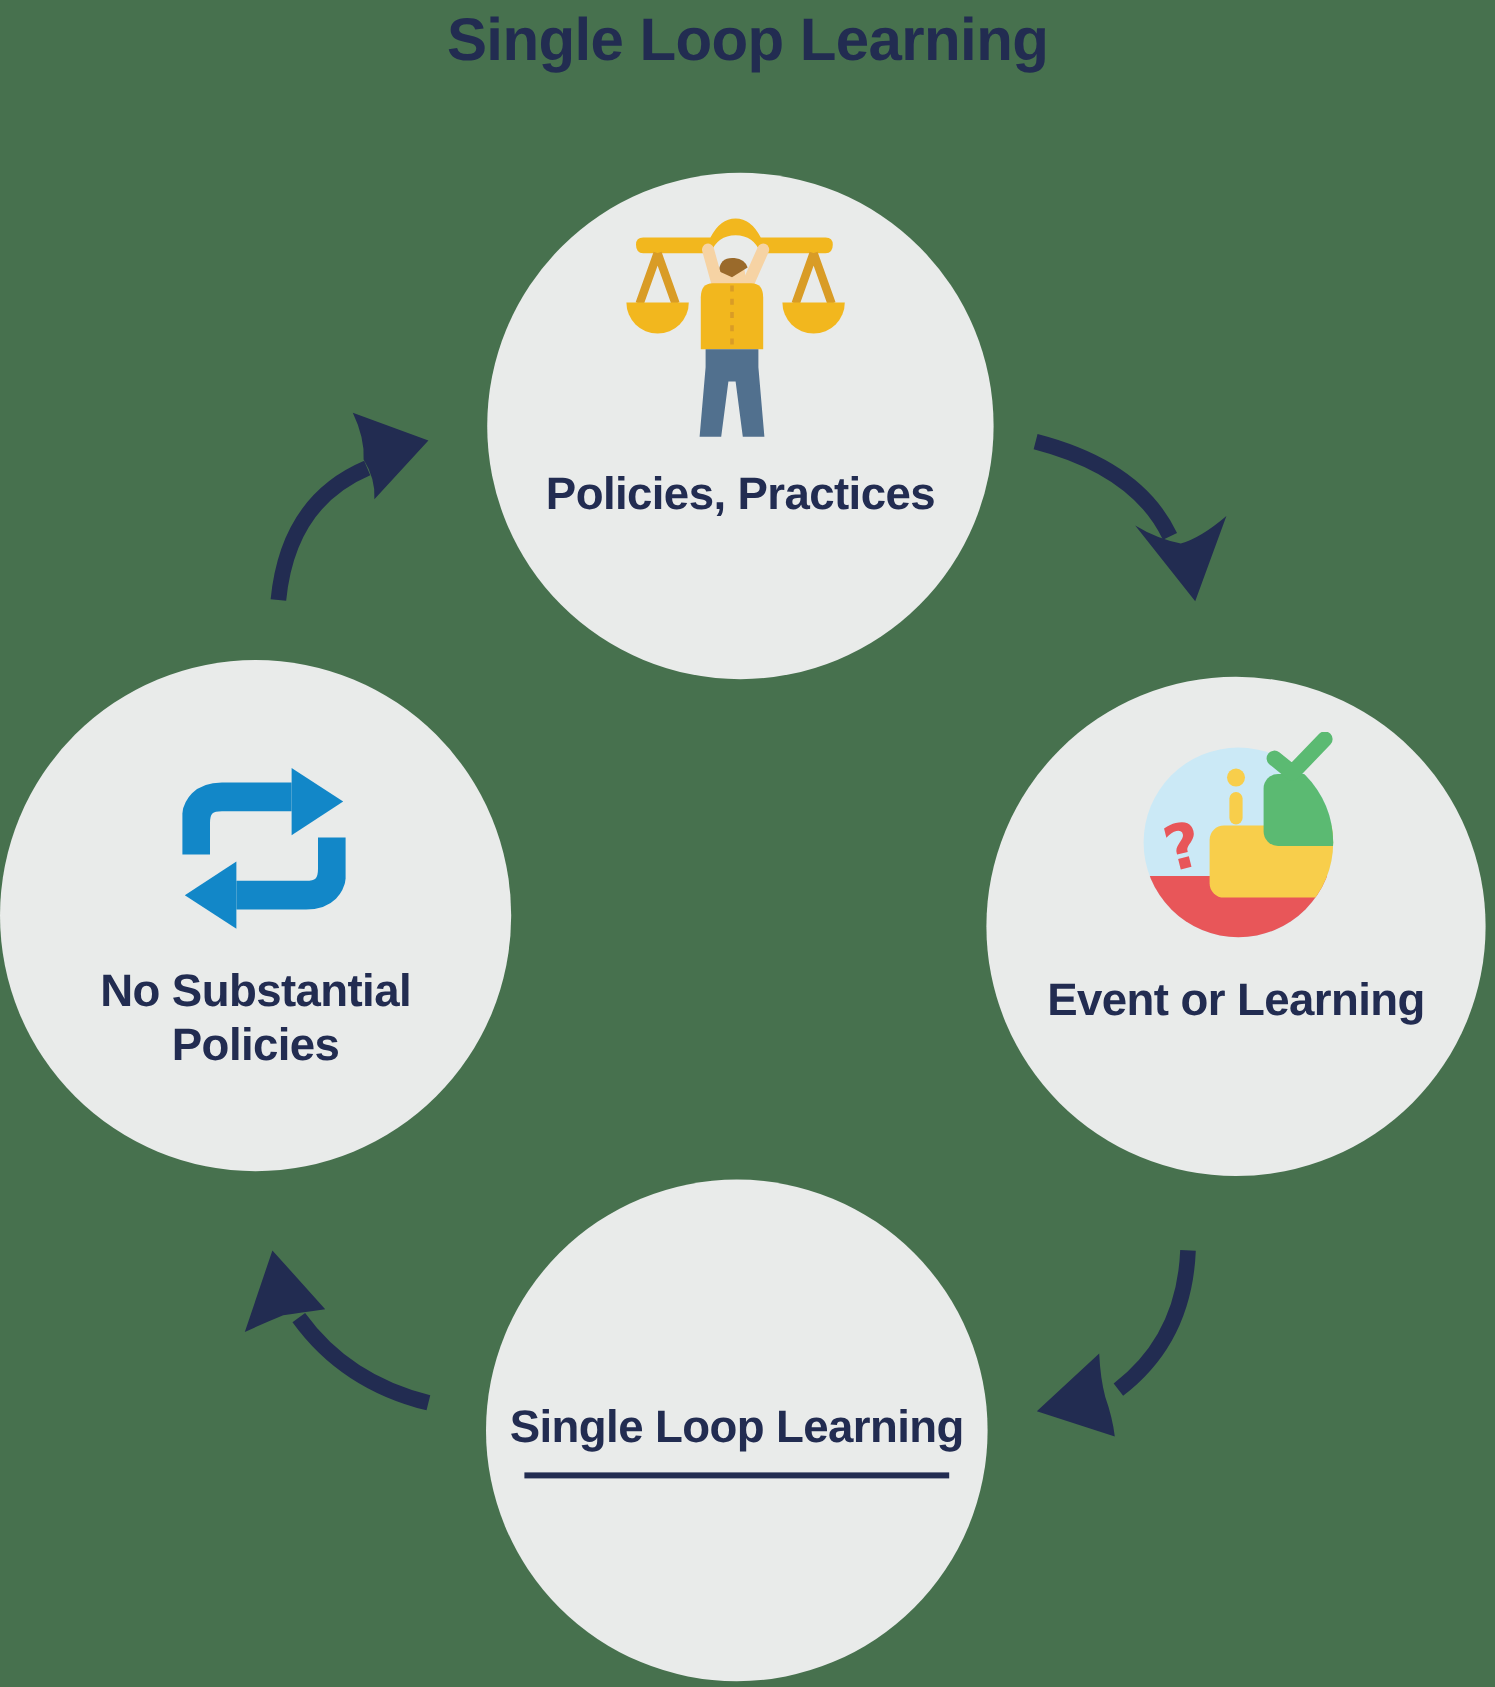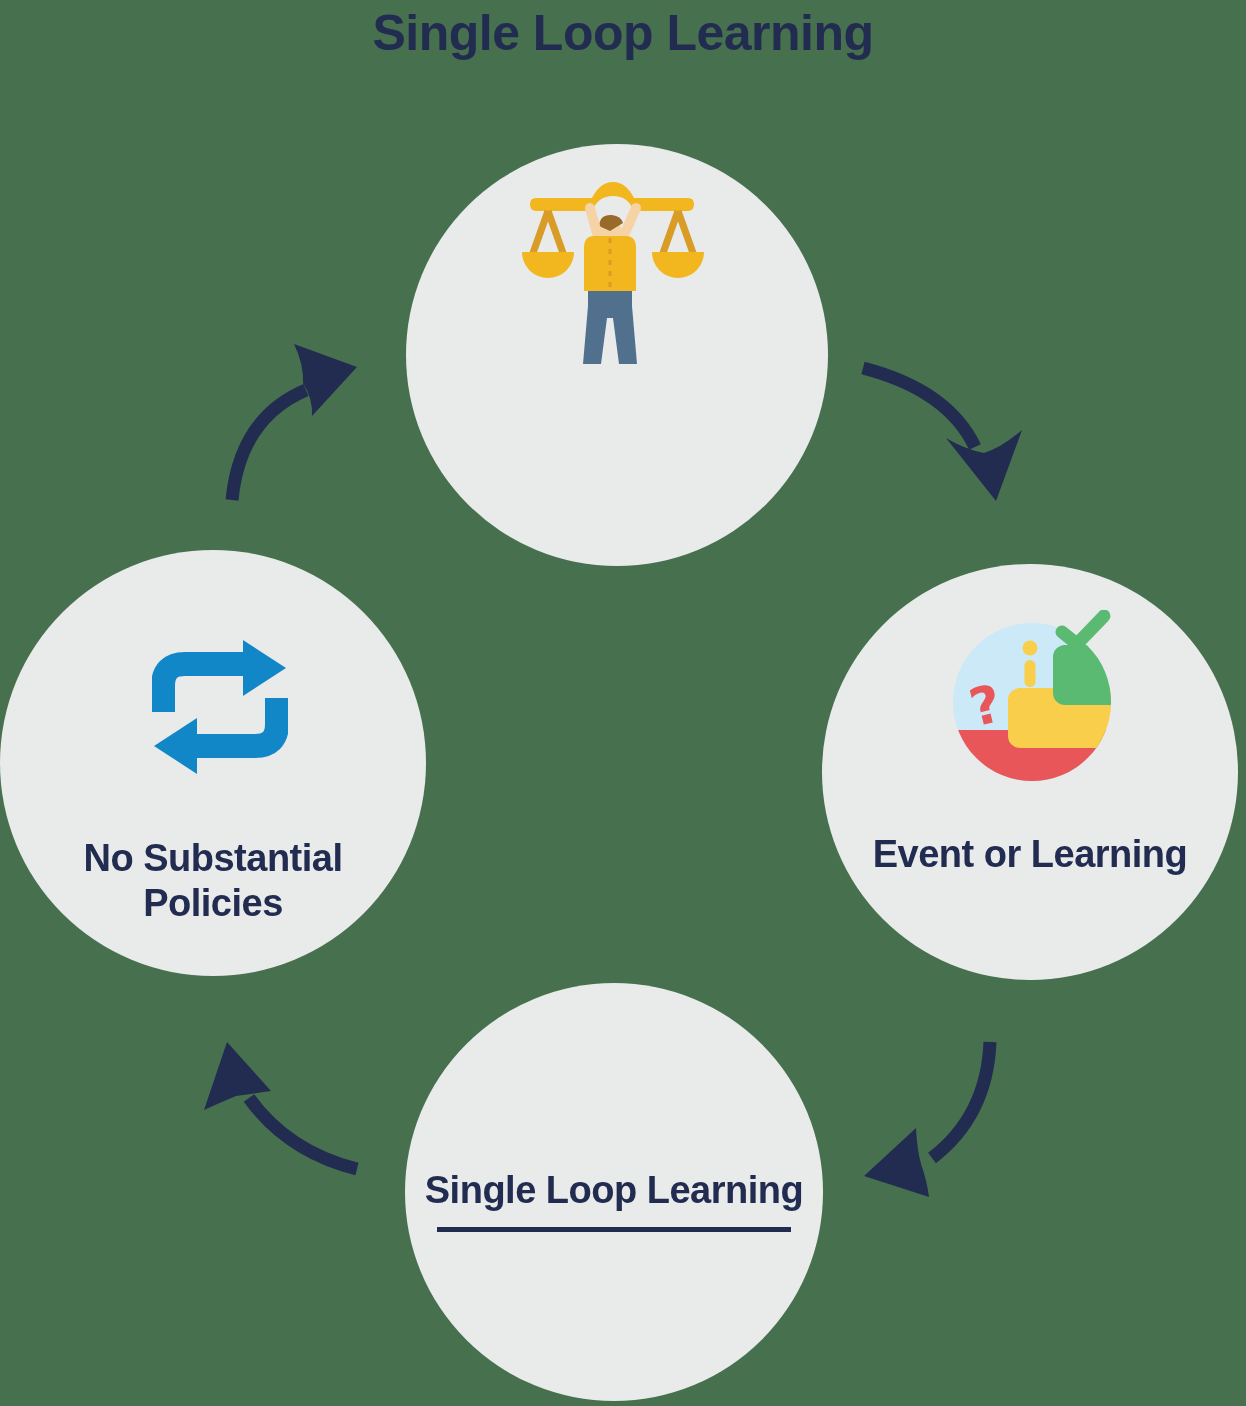--- a/index.html
+++ b/index.html
@@ -23,22 +23,22 @@
   .title{position:absolute;top:4px;left:0;width:100%;text-align:center;
          font-size:50px;font-weight:700;color:var(--navy);letter-spacing:-0.5px;}
   .circle{position:absolute;border-radius:50%;background:var(--circle);}
   .circle.top{left:406px;top:144px;width:422px;height:422px;}
   .circle.right{left:822px;top:564px;width:416px;height:416px;}
   .circle.left{left:0px;top:550px;width:426px;height:426px;}
   .circle.bottom{left:405px;top:983px;width:418px;height:418px;}
   .node-label{position:absolute;width:420px;text-align:center;color:var(--navy);
               font-size:38px;font-weight:700;line-height:1.18;letter-spacing:-0.5px;}
   .node-label.top{left:407px;top:390px;}
-  .node-label.right{left:820px;top:812px;margin-top:20px;}
-  .node-label.left{left:3px;top:836px;}
+  .node-label.right{left:820px;top:812px;}
+  .node-label.left{left:3px;top:804px;}
   .node-label.bottom{left:404px;top:1168px;font-size:38px;}
   .underline{width:354px;height:5px;background:var(--navy);margin:14px auto 0 auto;}
   .icon{position:absolute;}
   .icon.scales{left:520px;top:178px;width:186px;height:190px;}
   .icon.levels{left:950px;top:610px;width:166px;height:176px;}
   .icon.repeat{left:152px;top:640px;width:136px;height:136px;}
   svg.arrows{position:absolute;left:0;top:0;width:1246px;height:1406px;pointer-events:none;}
   .arrow-tail{fill:none;stroke:var(--navy);stroke-width:13;}
   .arrow-head{fill:var(--navy);stroke:none;}
 </style>
@@ -114,20 +114,21 @@
   </svg>
 
   <svg class="icon repeat" viewBox="0 0 136 136" aria-hidden="true">
     <path d="M11,72 L11,46 Q11,24 33,24 L91,24" stroke="var(--blue)" stroke-width="24" fill="none"></path>
     <path d="M91,0 L134,28 L91,56 Z" fill="var(--blue)"></path>
     <path d="M125,58 L125,84 Q125,106 103,106 L45,106" stroke="var(--blue)" stroke-width="24" fill="none"></path>
     <path d="M45,78 L2,106 L45,134 Z" fill="var(--blue)"></path>
   </svg>
 
   <div class="node-label top">
+    <div>Policies, Practices</div>
   </div>
 
   <div class="node-label right">
     <div>Event or Learning</div>
   </div>
 
   <div class="node-label left">
     <div>No Substantial</div>
     <div>Policies</div>
   </div>

